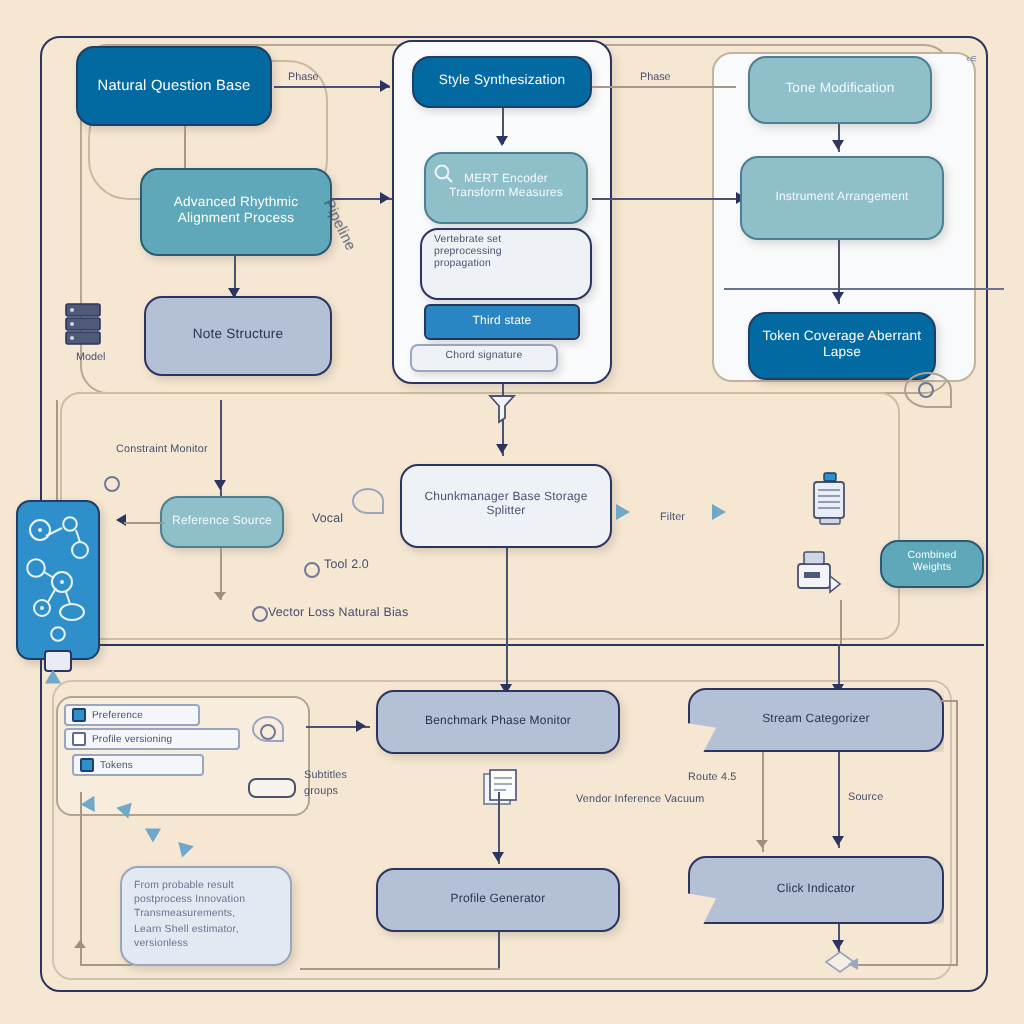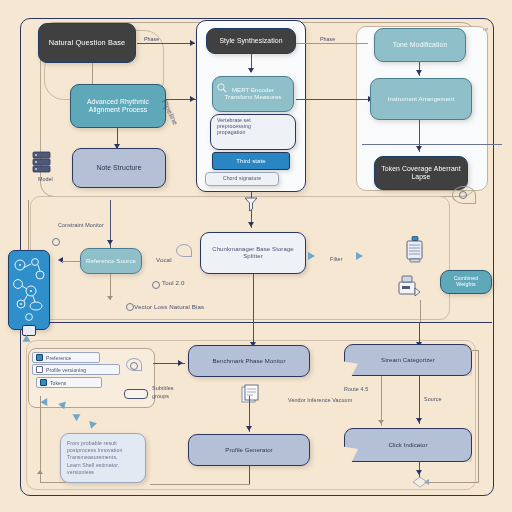--- a/index.html
+++ b/index.html
@@ -51,21 +51,21 @@
 
   
   .node{
     position:absolute;box-sizing:border-box;
     display:flex;align-items:center;justify-content:center;
     text-align:center;border-radius:9px;
     line-height:1.15;padding:3px 5px;
     box-shadow:1.5px 2px 4px rgba(70,60,50,.18);
     word-break:break-word;
   }
-  .n-blue{background:#404040;color:#ffffff;border:1.3px solid #1d3f67;}
+  .n-blue{background:#0369a1;color:#ffffff;border:1.3px solid #1d3f67;}
   .n-blue-dark{background:#2a86c2;color:#ffffff;border:1.3px solid #22365e;}
   .n-teal{background:#5fa8b9;color:#ffffff;border:1.2px solid #2c5a74;}
   .n-teal-pale{background:#8fbfc8;color:#f3fbfd;border:1.2px solid #4c7f92;}
   .n-grey{background:#b3c0d6;color:#2a3350;border:1.3px solid #2b3560;}
   .n-panel{background:#eef1f6;color:#4a5270;border:1.2px solid #2b3560;}
   .n-note{background:#e3e9f3;color:#6a7290;border:1.1px solid #9aa6c0;}
 
   .t-xs{font-size:5.2px;}
   .t-sm{font-size:6px;}
   .t-md{font-size:6.8px;}

